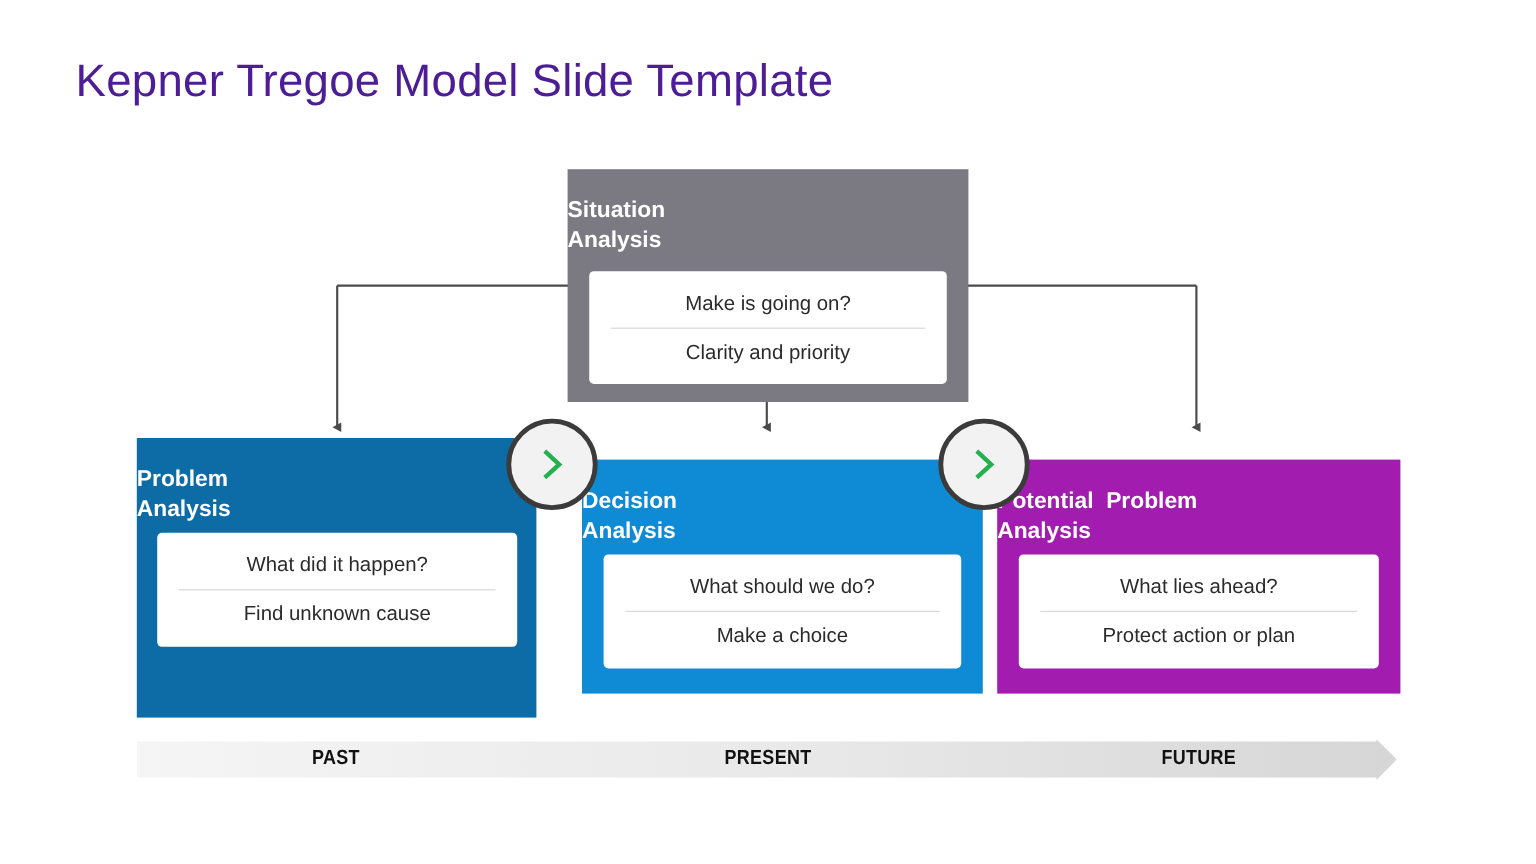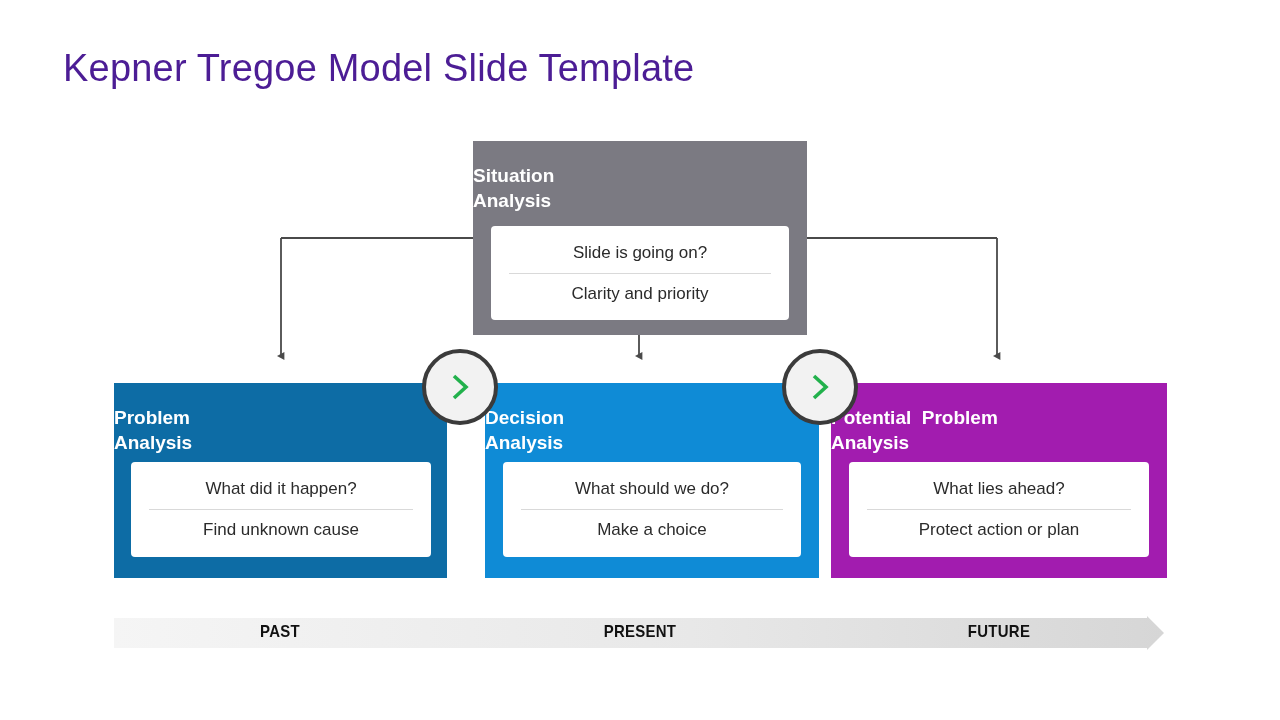--- a/index.html
+++ b/index.html
@@ -93,23 +93,23 @@
   #box-situation .phase-card {
     left: 18px;
     top: 85px;
     width: 298px;
     height: 94px;
   }
 
   
   #box-problem {
     left: 114px;
-    top: 383px;
+    top: 365px;
     width: 333px;
-    height: 195px;
+    height: 233px;
   }
   #box-decision {
     left: 473px;
     top: 383px;
     width: 334px;
     height: 195px;
   }
   #box-potential {
     left: 831px;
     top: 383px;
@@ -188,21 +188,21 @@
 
     <path d="M639,335 L639,356" stroke="#4a4a4a" stroke-width="1.8" fill="none" marker-end="url(#arrowhead)"></path>
 
     <path d="M997,238 L997,356" stroke="#4a4a4a" stroke-width="1.8" fill="none" marker-end="url(#arrowhead)"></path>
   </svg>
 
   <div class="phase-box" id="box-situation" style="background:#7b7a82;">
     <div class="phase-title">Situation
 Analysis</div>
     <div class="phase-card">
-      <div class="card-line">Slide is going on?</div>
+      <div class="card-line">Make is going on?</div>
       <div class="card-sep"></div>
       <div class="card-line">Clarity and priority</div>
     </div>
   </div>
 
   <div class="phase-box row-box" id="box-problem" style="background:#0d6ca5;">
     <div class="phase-title">Problem
 Analysis</div>
     <div class="phase-card">
       <div class="card-line">What did it happen?</div>

